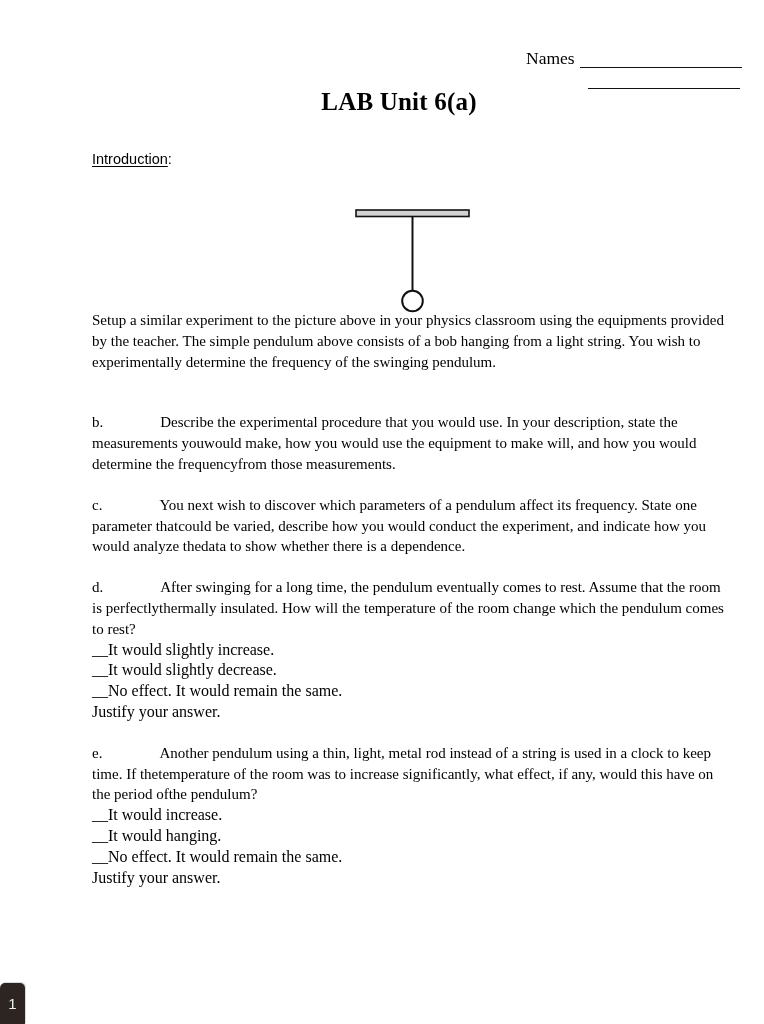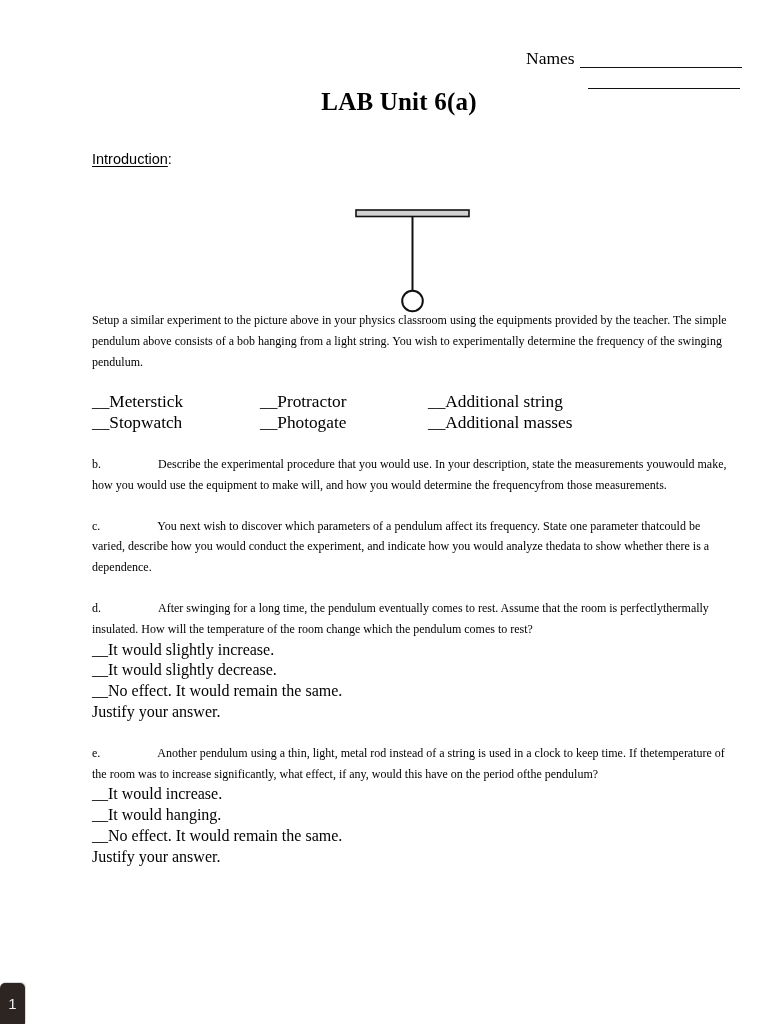--- a/index.html
+++ b/index.html
@@ -99,21 +99,21 @@
     margin-top: 2px;
   }
   .pendulum {
     position: absolute;
     left: 258px;
     top: 34px;
   }
 
   
   p.body {
-    font-size: 12px;
+    font-size: 15px;
     line-height: 20.8px;
     margin: 0;
     text-align: left;
   }
   .para-gap {
     height: 20px;
   }
   .item-indent {
     display: inline-block;
     width: 57px;
@@ -189,32 +189,20 @@
           <circle cx="62.5" cy="97" r="10.3" fill="#ffffff" stroke="#111111" stroke-width="2"></circle>
         </svg>
       </div>
     </div>
 
     <p class="body">Setup a similar experiment to the picture above in your physics classroom using the equipments provided by the teacher. The simple pendulum above consists of a bob hanging from a light string. You wish to experimentally determine the frequency of the swinging pendulum.</p>
 
     <div class="para-gap"></div>
 
 
-    <div class="checklist">
-      <div class="check-row">
-        <span class="check-col">__Meterstick</span>
-        <span class="check-col">__Protractor</span>
-        <span class="check-col">__Additional string</span>
-      </div>
-      <div class="check-row">
-        <span class="check-col">__Stopwatch</span>
-        <span class="check-col">__Photogate</span>
-        <span class="check-col">__Additional masses</span>
-      </div>
-    </div>
 
     <div class="para-gap"></div>
 
     <p class="body"><span>b.</span><span class="item-indent"></span><span>Describe the experimental procedure that you would use. In your description, state the measurements youwould make, how you would use the equipment to make will, and how you would determine the frequencyfrom those measurements.</span></p>
 
     <div class="para-gap"></div>
 
     <p class="body"><span>c.</span><span class="item-indent"></span><span>You next wish to discover which parameters of a pendulum affect its frequency. State one parameter thatcould be varied, describe how you would conduct the experiment, and indicate how you would analyze thedata to show whether there is a dependence.</span></p>
 
     <div class="para-gap"></div>

